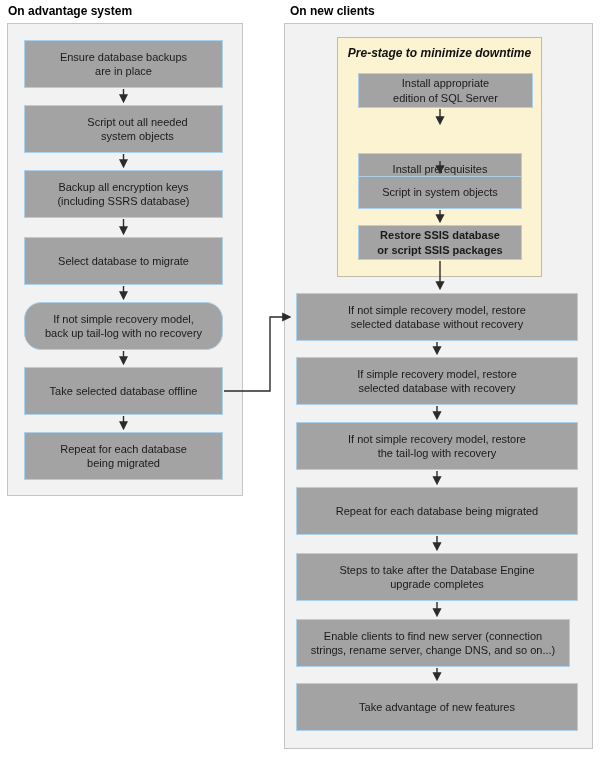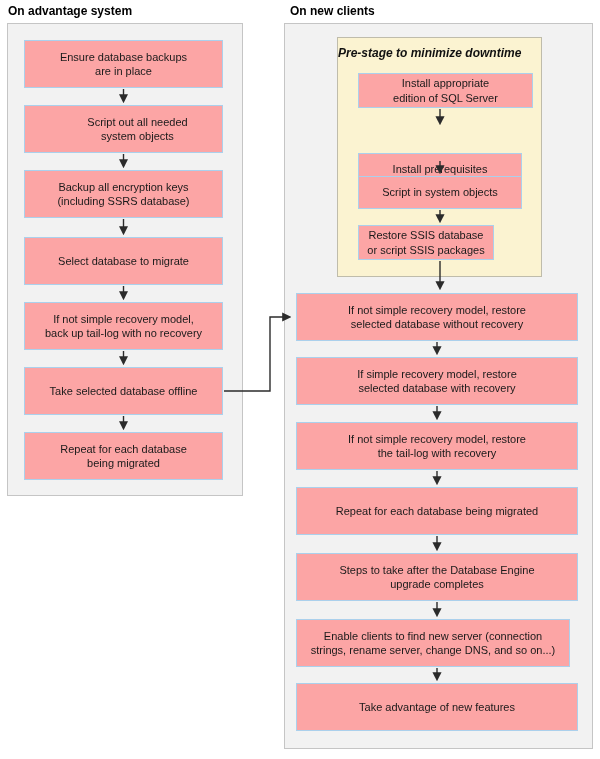--- a/index.html
+++ b/index.html
@@ -14,25 +14,25 @@
   }
   .panel{
     position:absolute;background:#f2f2f2;border:1px solid #c5c5c5;
     box-sizing:border-box;
   }
   .prestage{
     position:absolute;background:#fbf3d1;border:1px solid #bfbcab;
     box-sizing:border-box;
   }
   .prestage-title{
-    position:absolute;left:0;right:0;top:8px;text-align:left;
+    position:absolute;left:0;right:0;top:8px;text-align:center;
     font-size:12px;font-weight:700;font-style:italic;color:#111;
   }
   .box{
-    position:absolute;background:#fca5a5;border:1px solid #abd0ec;
+    position:absolute;background:#a3a3a3;border:1px solid #abd0ec;
     box-sizing:border-box;display:flex;align-items:center;justify-content:center;
     text-align:center;font-size:11px;line-height:1.3;color:#1a1a1a;
     white-space:pre-line;padding:2px 4px;
   }
   svg.arrows{position:absolute;left:0;top:0;pointer-events:none;}
 </style>
 </head>
 <body>
 
 <div class="canvas">
@@ -47,31 +47,31 @@
     <div class="prestage-title">Pre-stage to minimize downtime</div>
   </div>
 
   <div class="box" style="left:24px;top:40px;width:199px;height:48px;">Ensure database backups
 are in place</div>
   <div class="box" style="left:24px;top:105px;width:199px;height:48px;padding-left:32px;">Script out all needed
 system objects</div>
   <div class="box" style="left:24px;top:170px;width:199px;height:48px;">Backup all encryption keys
 (including SSRS database)</div>
   <div class="box" style="left:24px;top:237px;width:199px;height:48px;">Select database to migrate</div>
-  <div class="box" style="left:24px;top:302px;width:199px;height:48px;">If not simple recovery model,
+  <div class="box" style="left:24px;top:302px;width:199px;height:48px;border-radius:17px;">If not simple recovery model,
 back up tail-log with no recovery</div>
   <div class="box" style="left:24px;top:367px;width:199px;height:48px;">Take selected database offline</div>
   <div class="box" style="left:24px;top:432px;width:199px;height:48px;">Repeat for each database
 being migrated</div>
 
   <div class="box" style="left:358px;top:73px;width:175px;height:35px;">Install appropriate
 edition of SQL Server</div>
   <div class="box" style="left:358px;top:127px;width:164px;height:33px;margin-top:26px;">Install prerequisites</div>
   <div class="box" style="left:358px;top:176px;width:164px;height:33px;">Script in system objects</div>
-  <div class="box" style="left:358px;top:225px;width:136px;height:35px;">Restore SSIS database
+  <div class="box" style="left:358px;top:225px;width:164px;height:35px;font-weight:bold;">Restore SSIS database
 or script SSIS packages</div>
 
   <div class="box" style="left:296px;top:293px;width:282px;height:48px;">If not simple recovery model, restore
 selected database without recovery</div>
   <div class="box" style="left:296px;top:357px;width:282px;height:48px;">If simple recovery model, restore
 selected database with recovery</div>
   <div class="box" style="left:296px;top:422px;width:282px;height:48px;">If not simple recovery model, restore
 the tail-log with recovery</div>
   <div class="box" style="left:296px;top:487px;width:282px;height:48px;">Repeat for each database being migrated</div>
   <div class="box" style="left:296px;top:553px;width:282px;height:48px;">Steps to take after the Database Engine

